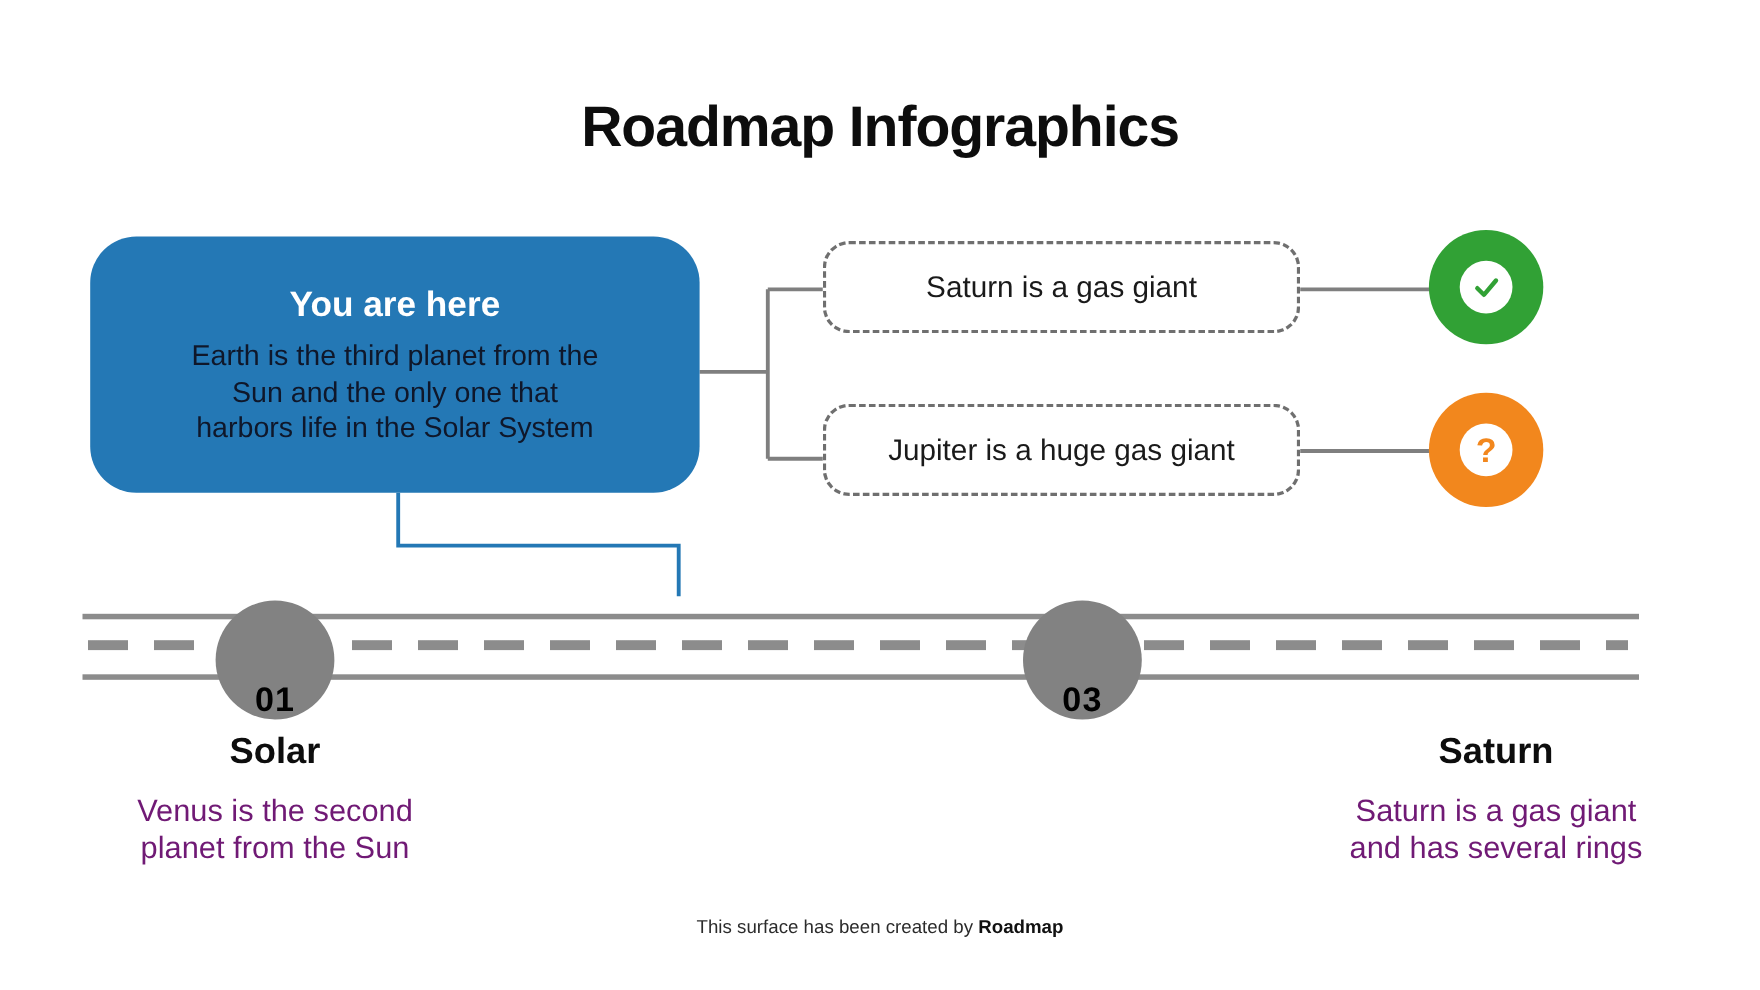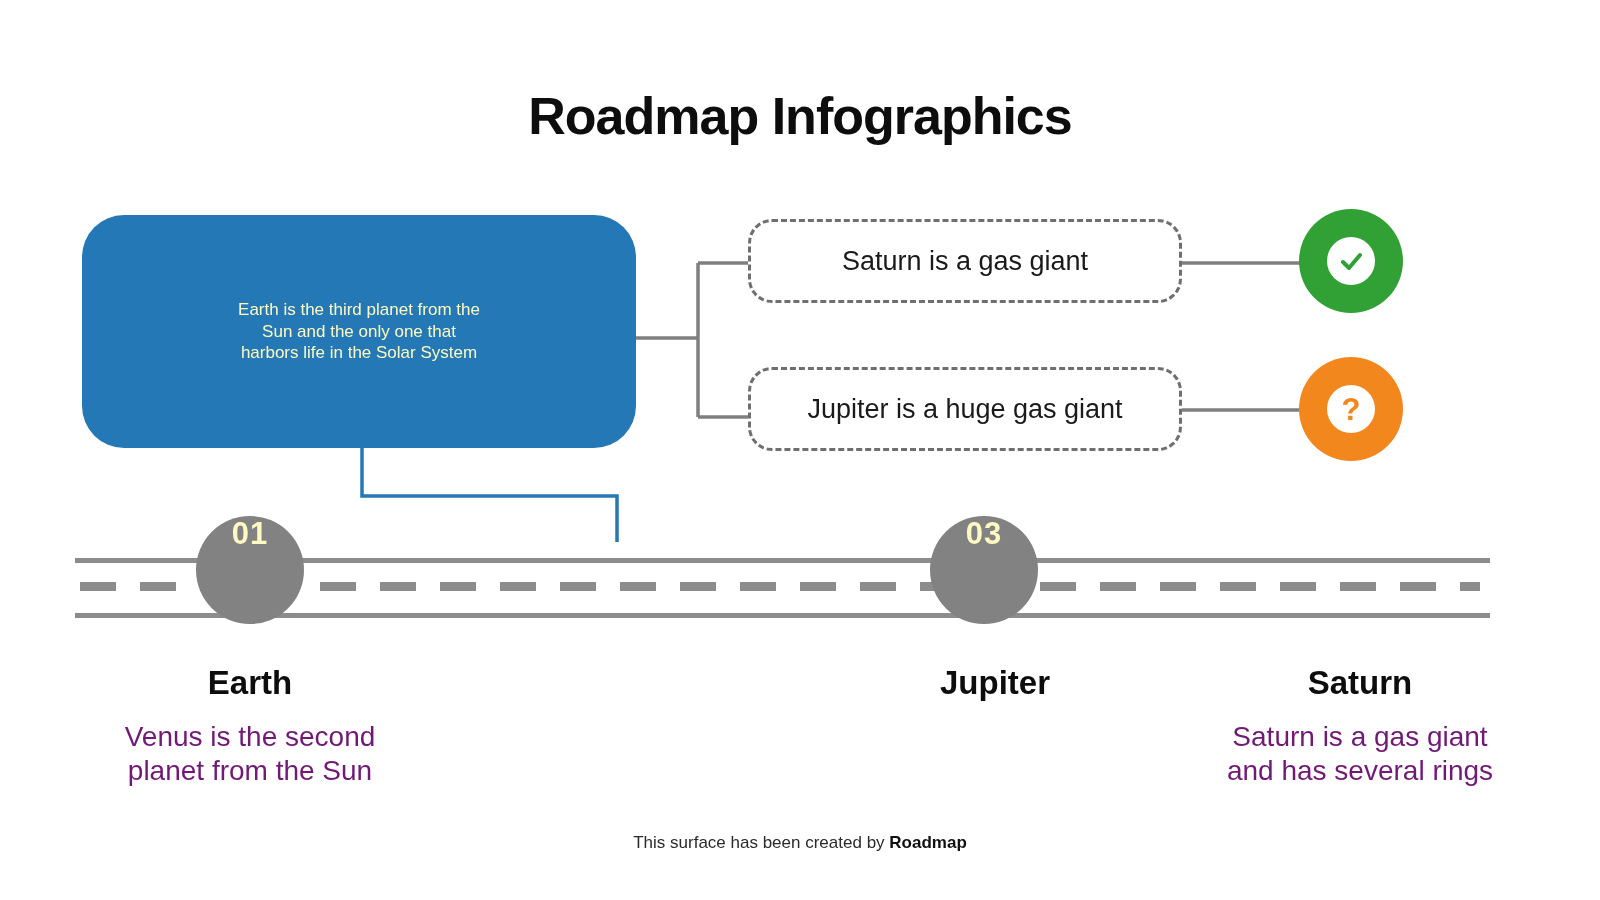--- a/index.html
+++ b/index.html
@@ -12,21 +12,21 @@
     position:absolute;top:86px;left:0;width:100%;text-align:center;
     font-size:52px;font-weight:bold;letter-spacing:-1px;color:#0d0d0d;
   }
   
   .highlight-card{
     position:absolute;left:82px;top:215px;width:554px;height:233px;
     background:#2478B5;border-radius:42px;color:#ffffff;
     display:flex;flex-direction:column;justify-content:center;align-items:center;text-align:center;
   }
   .highlight-card .hc-title{font-size:32px;font-weight:bold;margin-bottom:12px;}
-  .highlight-card .hc-body{font-size:17px;line-height:1.26;white-space:pre-line;color:#fef9c3;}
+  .highlight-card .hc-body{font-size:26px;line-height:1.26;white-space:pre-line;color:#0f172a;}
   
   .connector-svg{position:absolute;left:0;top:0;width:1600px;height:900px;pointer-events:none;}
   
   .callout{
     position:absolute;left:748px;width:434px;height:84px;
     border:3px dashed #6f6f6f;border-radius:24px;box-sizing:border-box;
     display:flex;align-items:center;justify-content:center;
     font-size:27px;color:#1a1a1a;background:#ffffff;
   }
   .callout.saturn{top:219px;}
@@ -46,22 +46,22 @@
   
   .road-line{position:absolute;left:75px;width:1415px;height:5px;background:#8C8C8C;}
   .road-line.top{top:558px;}
   .road-line.bottom{top:613px;}
   .road-dashes{
     position:absolute;left:80px;top:582px;width:1400px;height:9px;
     background:repeating-linear-gradient(90deg,#8C8C8C 0 36px,transparent 36px 60px);
   }
   
   .milestone{
-    position:absolute;top:516px;width:108px;height:108px;border-radius:50%;
-    background:#828282;color:#fef9c3;display:flex;align-items:flex-start;justify-content:center;
+    position:absolute;top:546px;width:108px;height:108px;border-radius:50%;
+    background:#828282;color:#000000;display:flex;align-items:flex-end;justify-content:center;
     font-size:31px;font-weight:bold;letter-spacing:1px;z-index:3;
   }
   .milestone.m1{left:196px;}
   .milestone.m2{left:568px;background:#2478B5;}
   .milestone.m3{left:930px;}
   .milestone.m4{left:1311px;}
   
   .column{position:absolute;top:664px;text-align:center;}
   .column .col-title{font-size:33px;font-weight:bold;color:#0d0d0d;margin-bottom:18px;}
   .column .col-body{font-size:28px;line-height:1.22;color:#701a75;white-space:pre-line;}
@@ -88,20 +88,21 @@
       <path d="M698 263 V417"></path>
       <path d="M698 263 H748"></path>
       <path d="M698 417 H748"></path>
       <path d="M1182 263 H1301"></path>
       <path d="M1182 410 H1301"></path>
     </g>
     <path d="M362 448 V496 H617 V542" stroke="#2478B5" stroke-width="3.5" fill="none"></path>
   </svg>
 
   <div class="highlight-card">
+    <div class="hc-title">You are here</div>
     <div class="hc-body">Earth is the third planet from the
 Sun and the only one that
 harbors life in the Solar System</div>
   </div>
 
   <div class="callout saturn">
     <span>Saturn is a gas giant</span>
   </div>
   <div class="callout jupiter">
     <span>Jupiter is a huge gas giant</span>
@@ -125,26 +126,25 @@
   <div class="road-line bottom"></div>
 
   <div class="milestone m1">
     <span>01</span>
   </div>
   <div class="milestone m3">
     <span>03</span>
   </div>
 
   <div class="column venus">
-    <div class="col-title">Earth</div>
+    <div class="col-title">Solar</div>
     <div class="col-body">Venus is the second
 planet from the Sun</div>
   </div>
   <div class="column jupiter">
-    <div class="col-title">Jupiter</div>
   </div>
   <div class="column saturn">
     <div class="col-title">Saturn</div>
     <div class="col-body">Saturn is a gas giant
 and has several rings</div>
   </div>
 
   <div class="footer">
     <span>This surface has been created by </span><span class="brand">Roadmap</span>
   </div>

